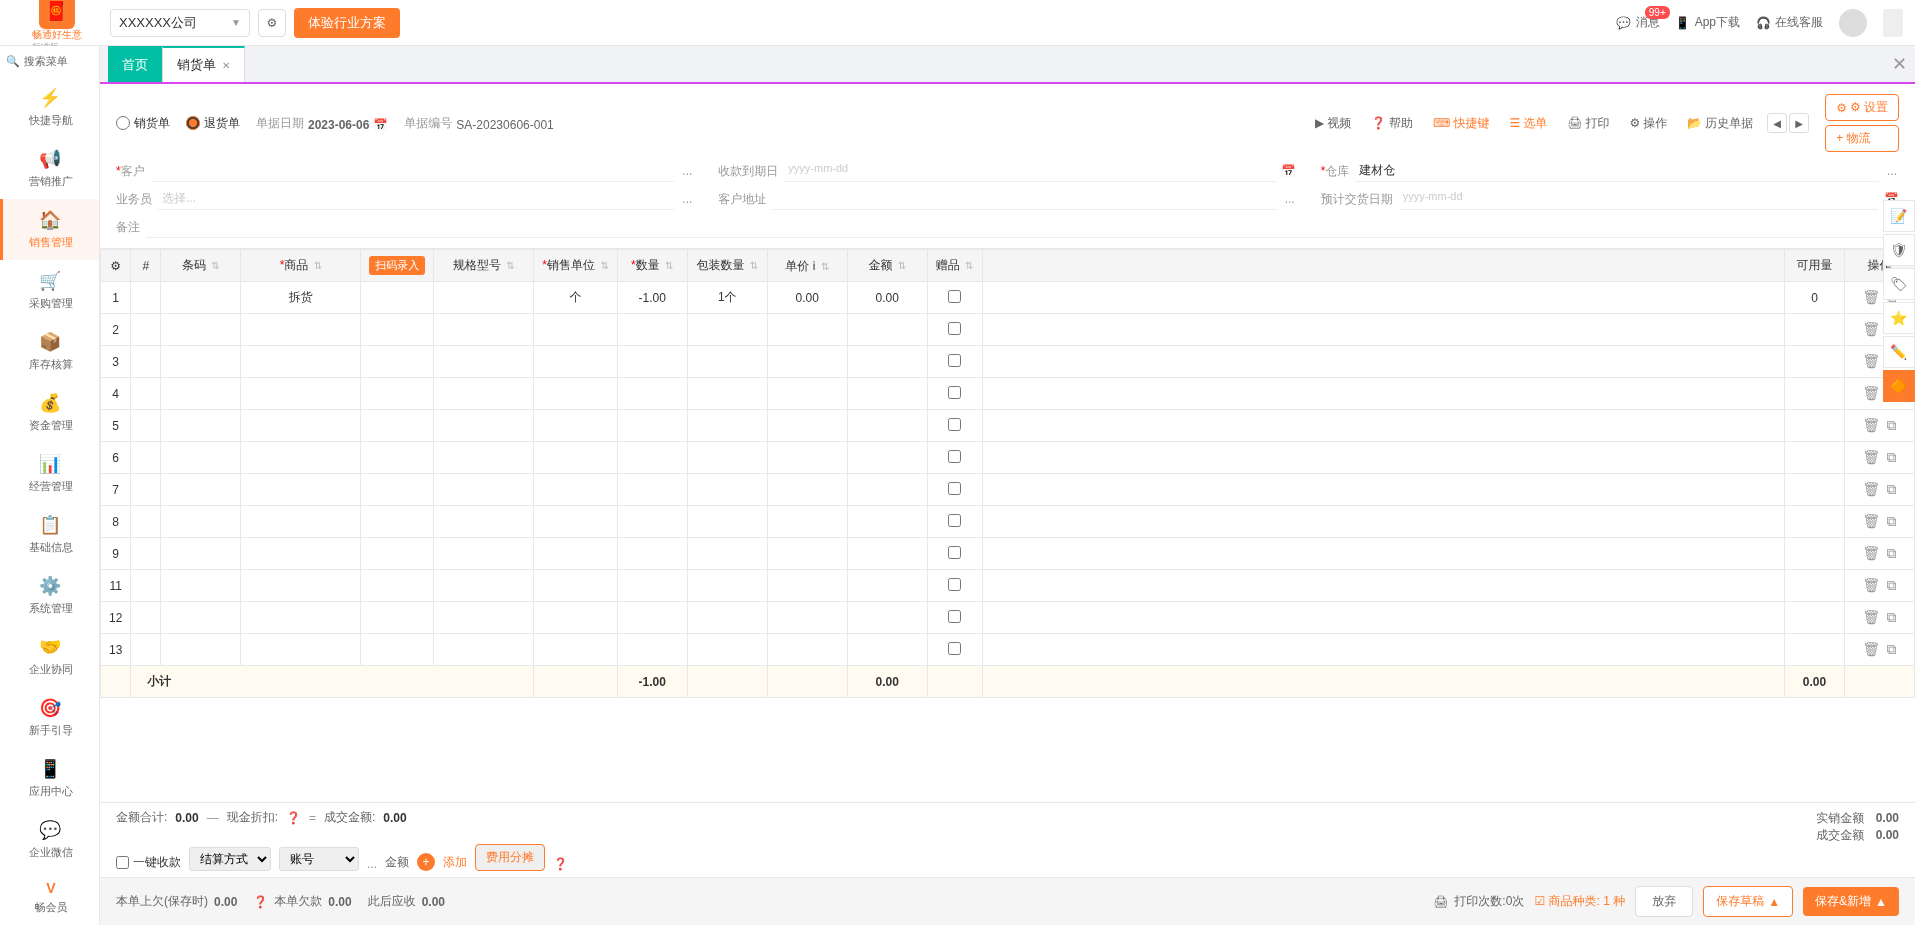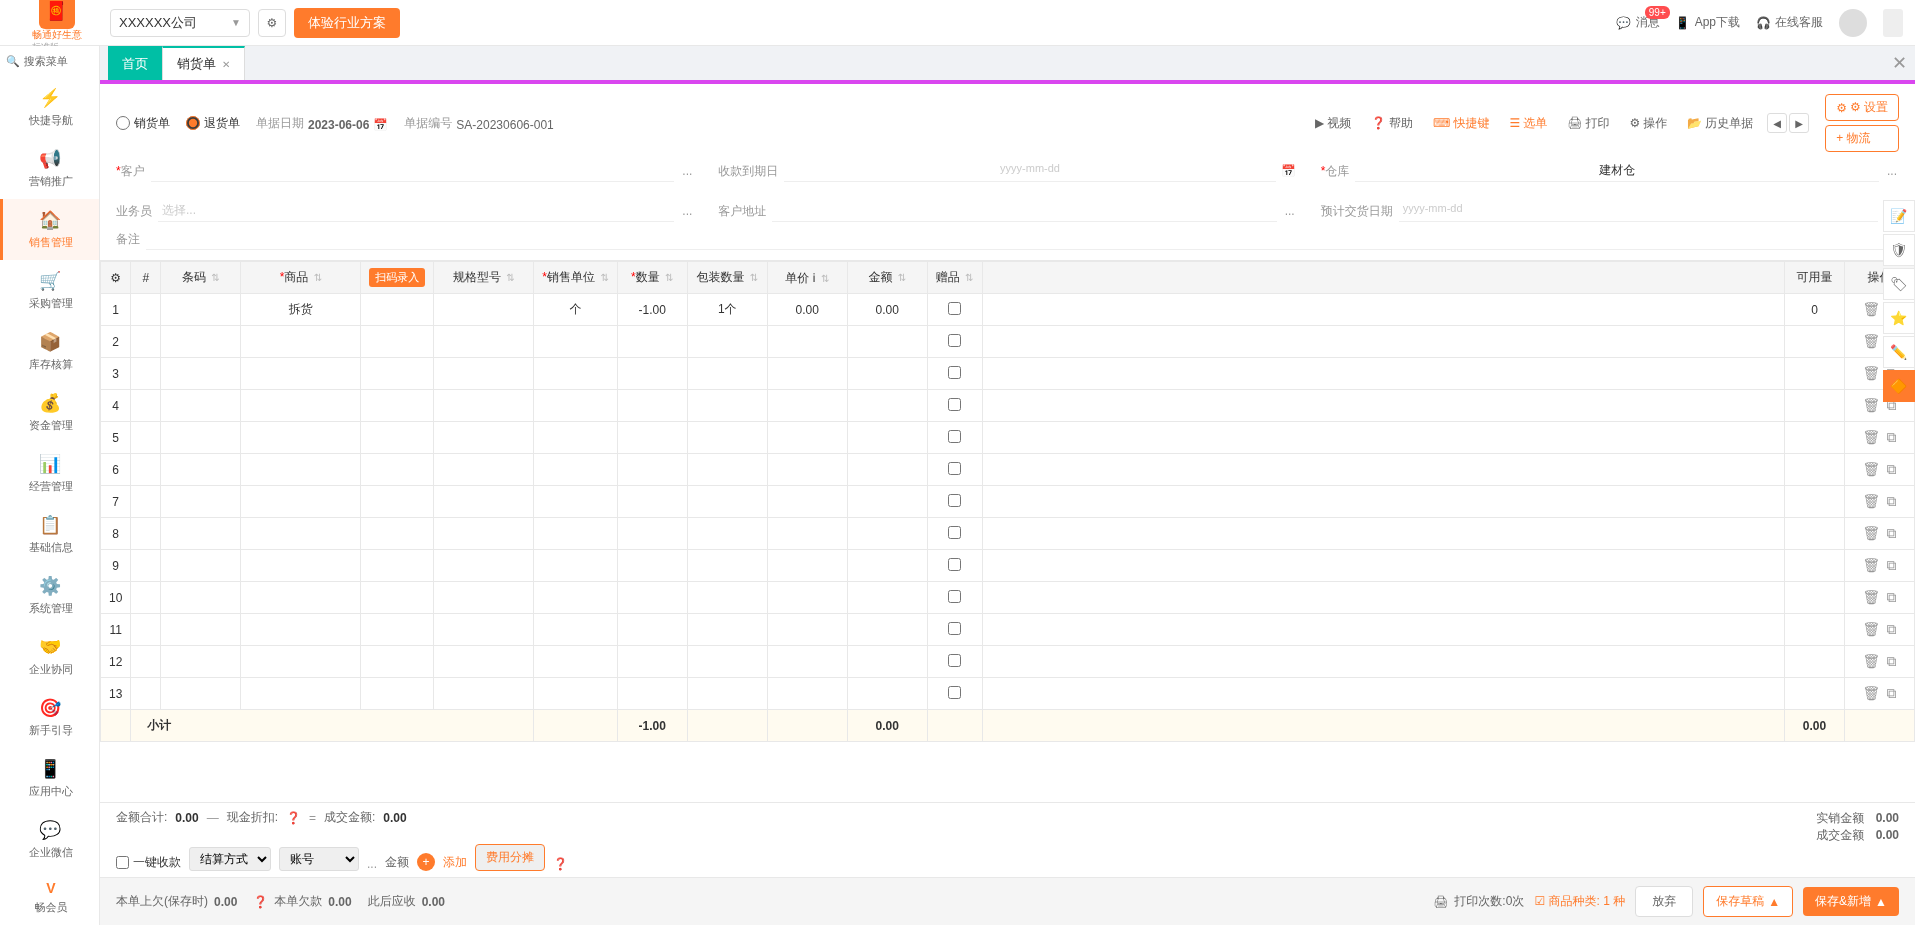--- a/index.html
+++ b/index.html
@@ -22,21 +22,21 @@
 
     
     .layout { display: flex; height: calc(925px - 46px); }
     .sidebar { width: 100px; background: #fff; border-right: 1px solid #e8e8e8; display: flex; flex-direction: column; overflow-y: auto; flex-shrink: 0; }
     .sidebar-item { display: flex; flex-direction: column; align-items: center; padding: 10px 0; cursor: pointer; color: #666; font-size: 11px; gap: 4px; border-left: 3px solid transparent; }
     .sidebar-item.active { color: #ff7b2c; background: #fff5f0; border-left: 3px solid #ff7b2c; }
     .sidebar-icon { font-size: 18px; }
     .sidebar-search { padding: 8px 6px; display: flex; align-items: center; gap: 4px; cursor: pointer; color: #666; font-size: 11px; }
 
     
-    .tab-bar { display: flex; align-items: center; background: #f0f2f5; border-bottom: 4px solid #d946ef; height: 38px; padding: 0 8px; }
+    .tab-bar { display: flex; align-items: center; background: #f0f2f5; border-bottom: 2px solid #d946ef; height: 38px; padding: 0 8px; }
     .tab-item { display: flex; align-items: center; padding: 0 14px; height: 100%; cursor: pointer; font-size: 13px; color: #666; border-right: 1px solid #ddd; gap: 6px; }
     .tab-item.active { background: white; color: #333; border-top: 2px solid #00bfa5; }
     .tab-close { color: #999; font-size: 10px; cursor: pointer; }
     .tab-home { background: #00bfa5; color: white; font-size: 13px; }
 
     
     .form-area { background: white; padding: 10px 16px; border-bottom: 1px solid #e8e8e8; }
     .radio-group { display: flex; gap: 16px; align-items: center; }
     .radio-label { display: flex; align-items: center; gap: 4px; cursor: pointer; font-size: 12px; }
     .radio-input { width: 14px; height: 14px; accent-color: #ff7b2c; }
@@ -302,21 +302,21 @@
               <span>⚙</span>
               <span>⚙ 设置</span>
             </div>
             <div class="logistics-btn">
               <span>+ 物流</span>
             </div>
           </div>
         </div>
       </div>
 
-      <div style="display:grid;grid-template-columns:1fr 1fr 1fr;gap:8px 24px;margin-bottom:18px;text-align:center;">
+      <div style="display:grid;grid-template-columns:1fr 1fr 1fr;gap:8px 24px;margin-bottom:6px;">
         <div class="field-group">
           <span class="field-label req">客户</span>
           <div class="field-value" style="flex:1;"></div>
           <span class="dots-btn">...</span>
         </div>
         <div class="field-group">
           <span class="field-label">收款到期日</span>
           <div class="field-value" style="flex:1;font-size:11px;">yyyy-mm-dd</div>
           <span style="color:#999;cursor:pointer;">📅</span>
         </div>
@@ -567,42 +567,20 @@
               <td></td>
               <td></td>
               <td>
                 <div class="action-icons">
                   <span class="action-icon">🗑</span>
                   <span class="action-icon">⧉</span>
                 </div>
               </td>
             </tr>
           <tr>
-              <td>10</td>
-              <td></td>
-              <td></td>
-              <td></td>
-              <td></td>
-              <td></td>
-              <td></td>
-              <td></td>
-              <td></td>
-              <td></td>
-              <td></td>
-              <td><input type="checkbox" style=""></td>
-              <td></td>
-              <td></td>
-              <td>
-                <div class="action-icons">
-                  <span class="action-icon">🗑</span>
-                  <span class="action-icon">⧉</span>
-                </div>
-              </td>
-            </tr>
-          <tr>
               <td>11</td>
               <td></td>
               <td></td>
               <td></td>
               <td></td>
               <td></td>
               <td></td>
               <td></td>
               <td></td>
               <td></td>

